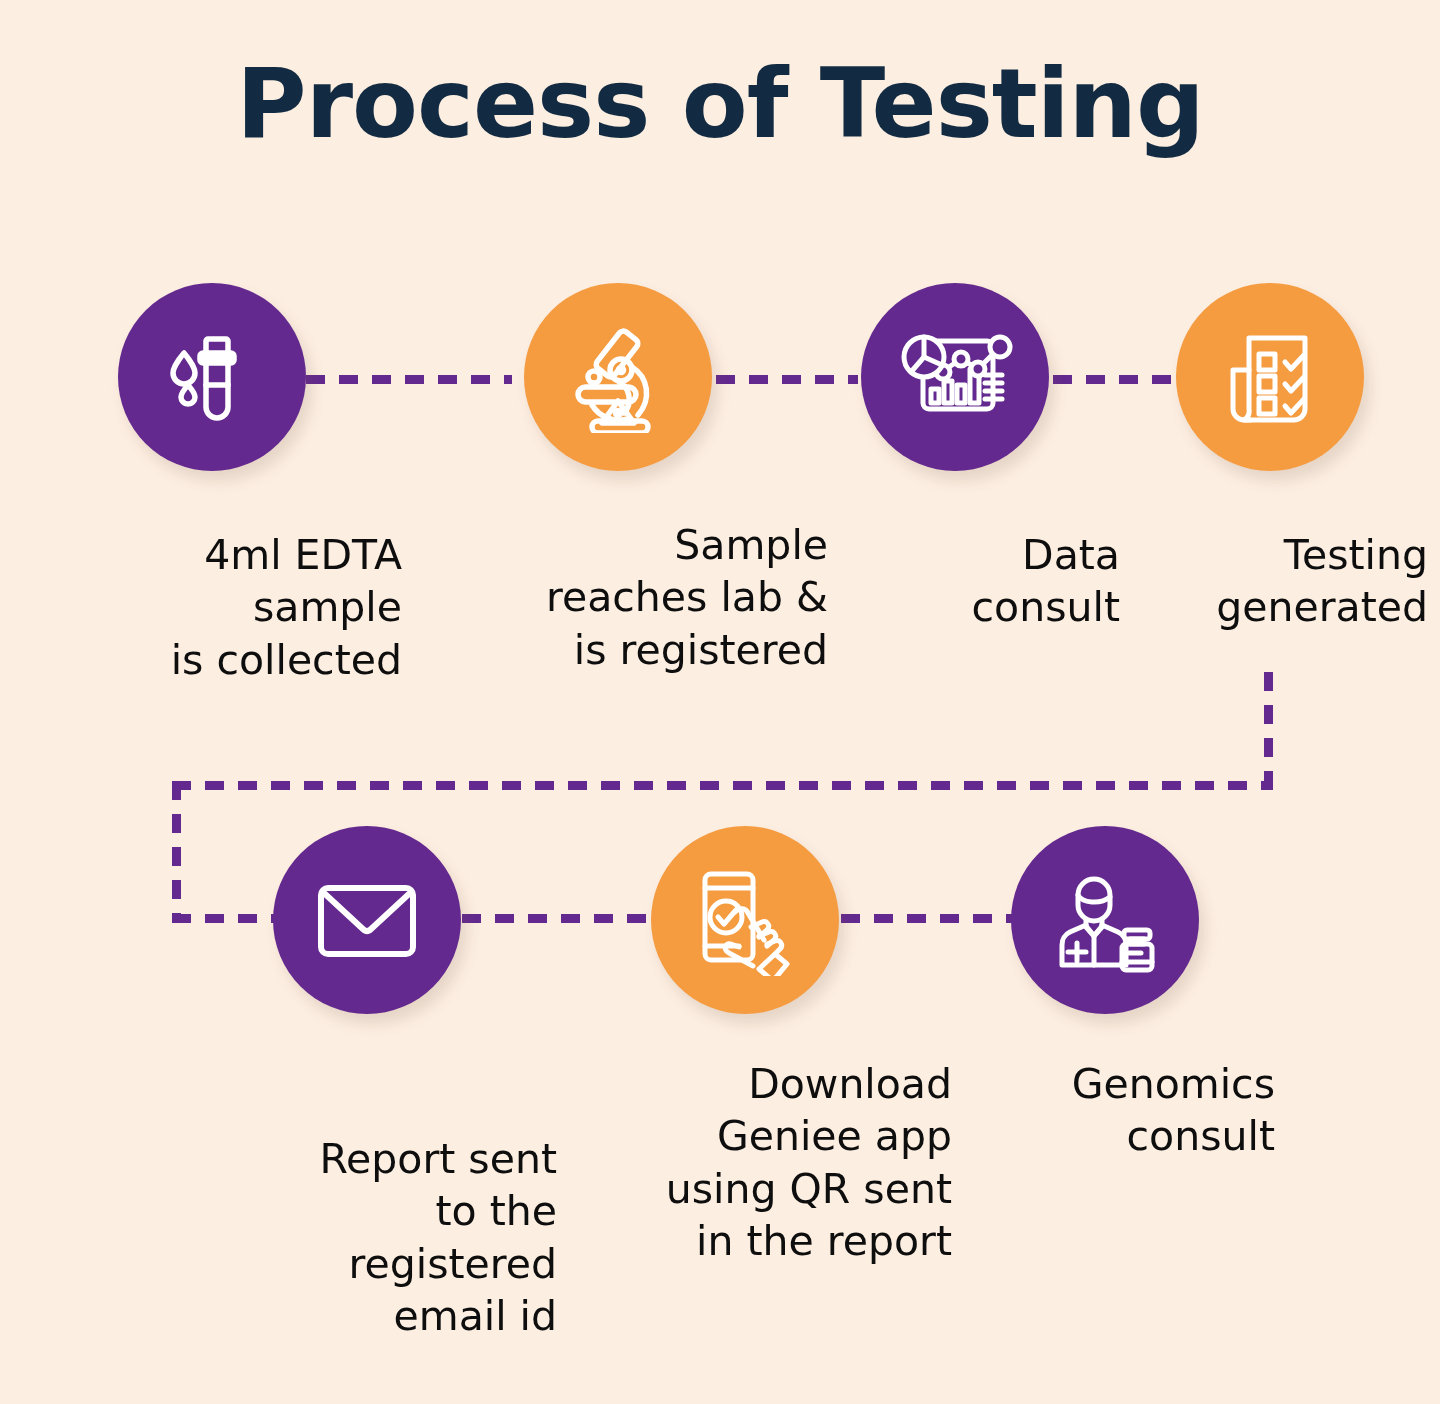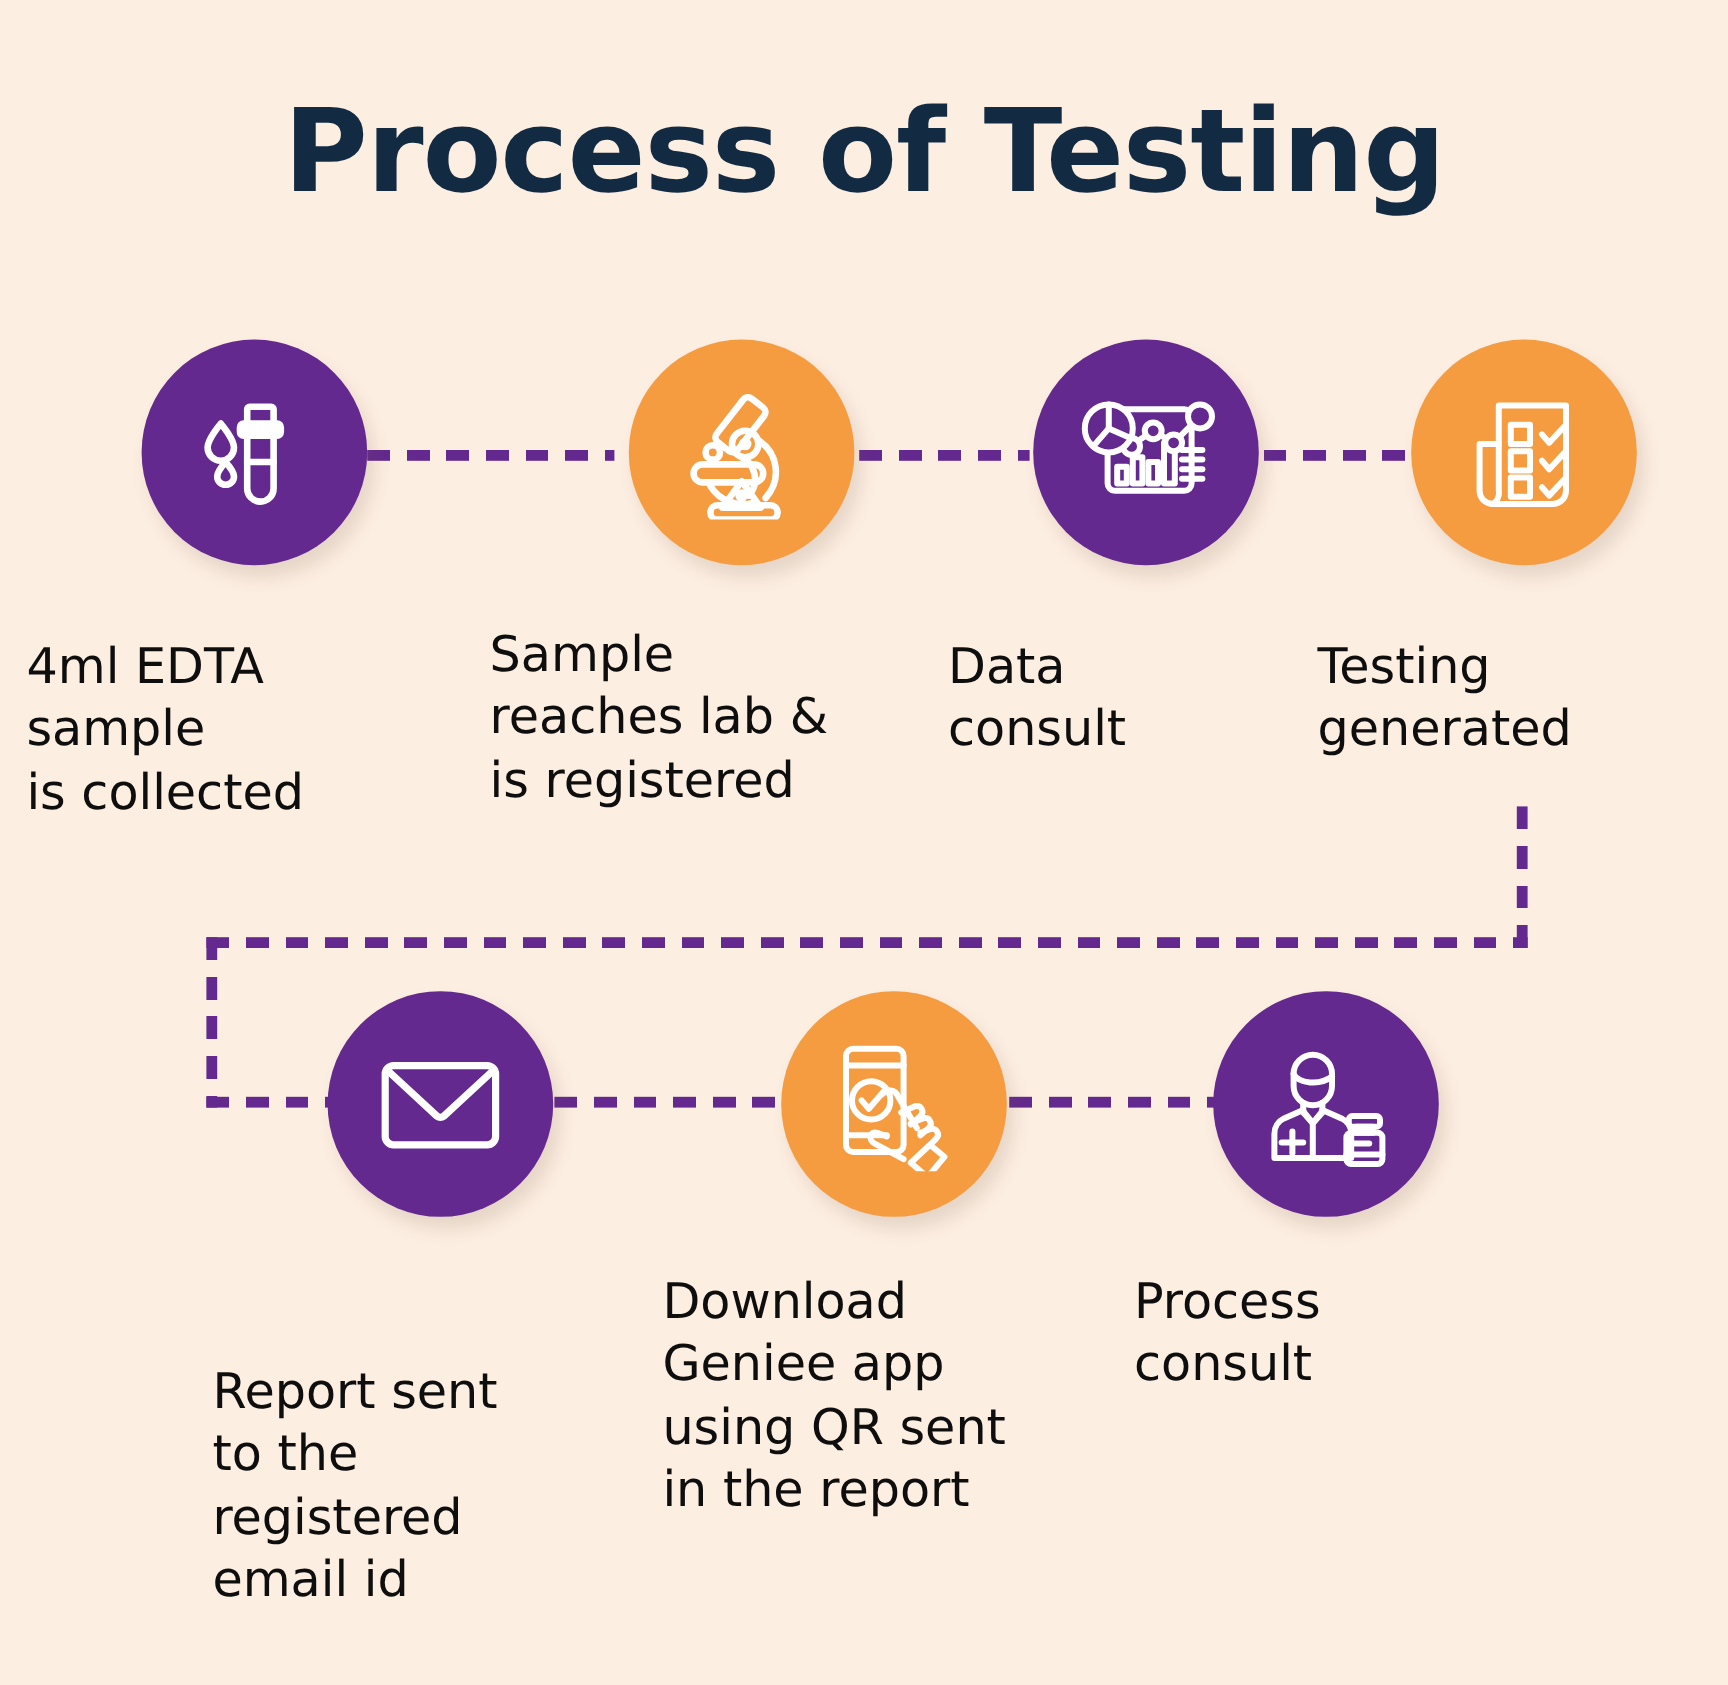--- a/index.html
+++ b/index.html
@@ -15,21 +15,21 @@
   #stage {
     position: relative;
     width: 1440px;
     height: 1404px;
     background: #FCEEE1;
   }
 
   
   .title {
     position: absolute;
-    top: 74px;
+    top: 52px;
     left: 0;
     width: 1440px;
     text-align: center;
     font-family: "DejaVu Sans", sans-serif;
     font-size: 96px;
     font-weight: bold;
     letter-spacing: -1px;
     color: #122B42;
     line-height: 1.1;
   }
@@ -47,21 +47,21 @@
     justify-content: center;
     box-shadow: 6px 10px 14px rgba(120, 90, 70, 0.16);
   }
   .circle.purple { background: #63298E; }
   .circle.orange { background: #F59B40; }
 
   .circle svg { display: block; }
 
   .caption {
     position: absolute;
-    text-align: left;
+    text-align: right;
     font-family: "DejaVu Sans", sans-serif;
     font-size: 41px;
     font-weight: 400;
     line-height: 1.28;
     color: #0E0E0E;
     white-space: pre-line;
   }
 
   
   .dash-h {
@@ -283,17 +283,17 @@
           <path d="M20 89 h18"></path>
 
           <rect x="76" y="67" width="26" height="9" rx="3"></rect>
           <path d="M82 76 h14 v5 h-14 z"></path>
           <rect x="74" y="81" width="30" height="26" rx="4"></rect>
           <path d="M80 90 h13"></path>
           <path d="M74 99 h30"></path>
         </svg>
       </span>
     </div>
-    <div class="caption" style="left:945px; top:1058px; width:330px;">Process
+    <div class="caption" style="left:945px; top:1058px; width:330px;">Genomics
 consult</div>
   </div>
 
 </div>
 
 </body></html>

